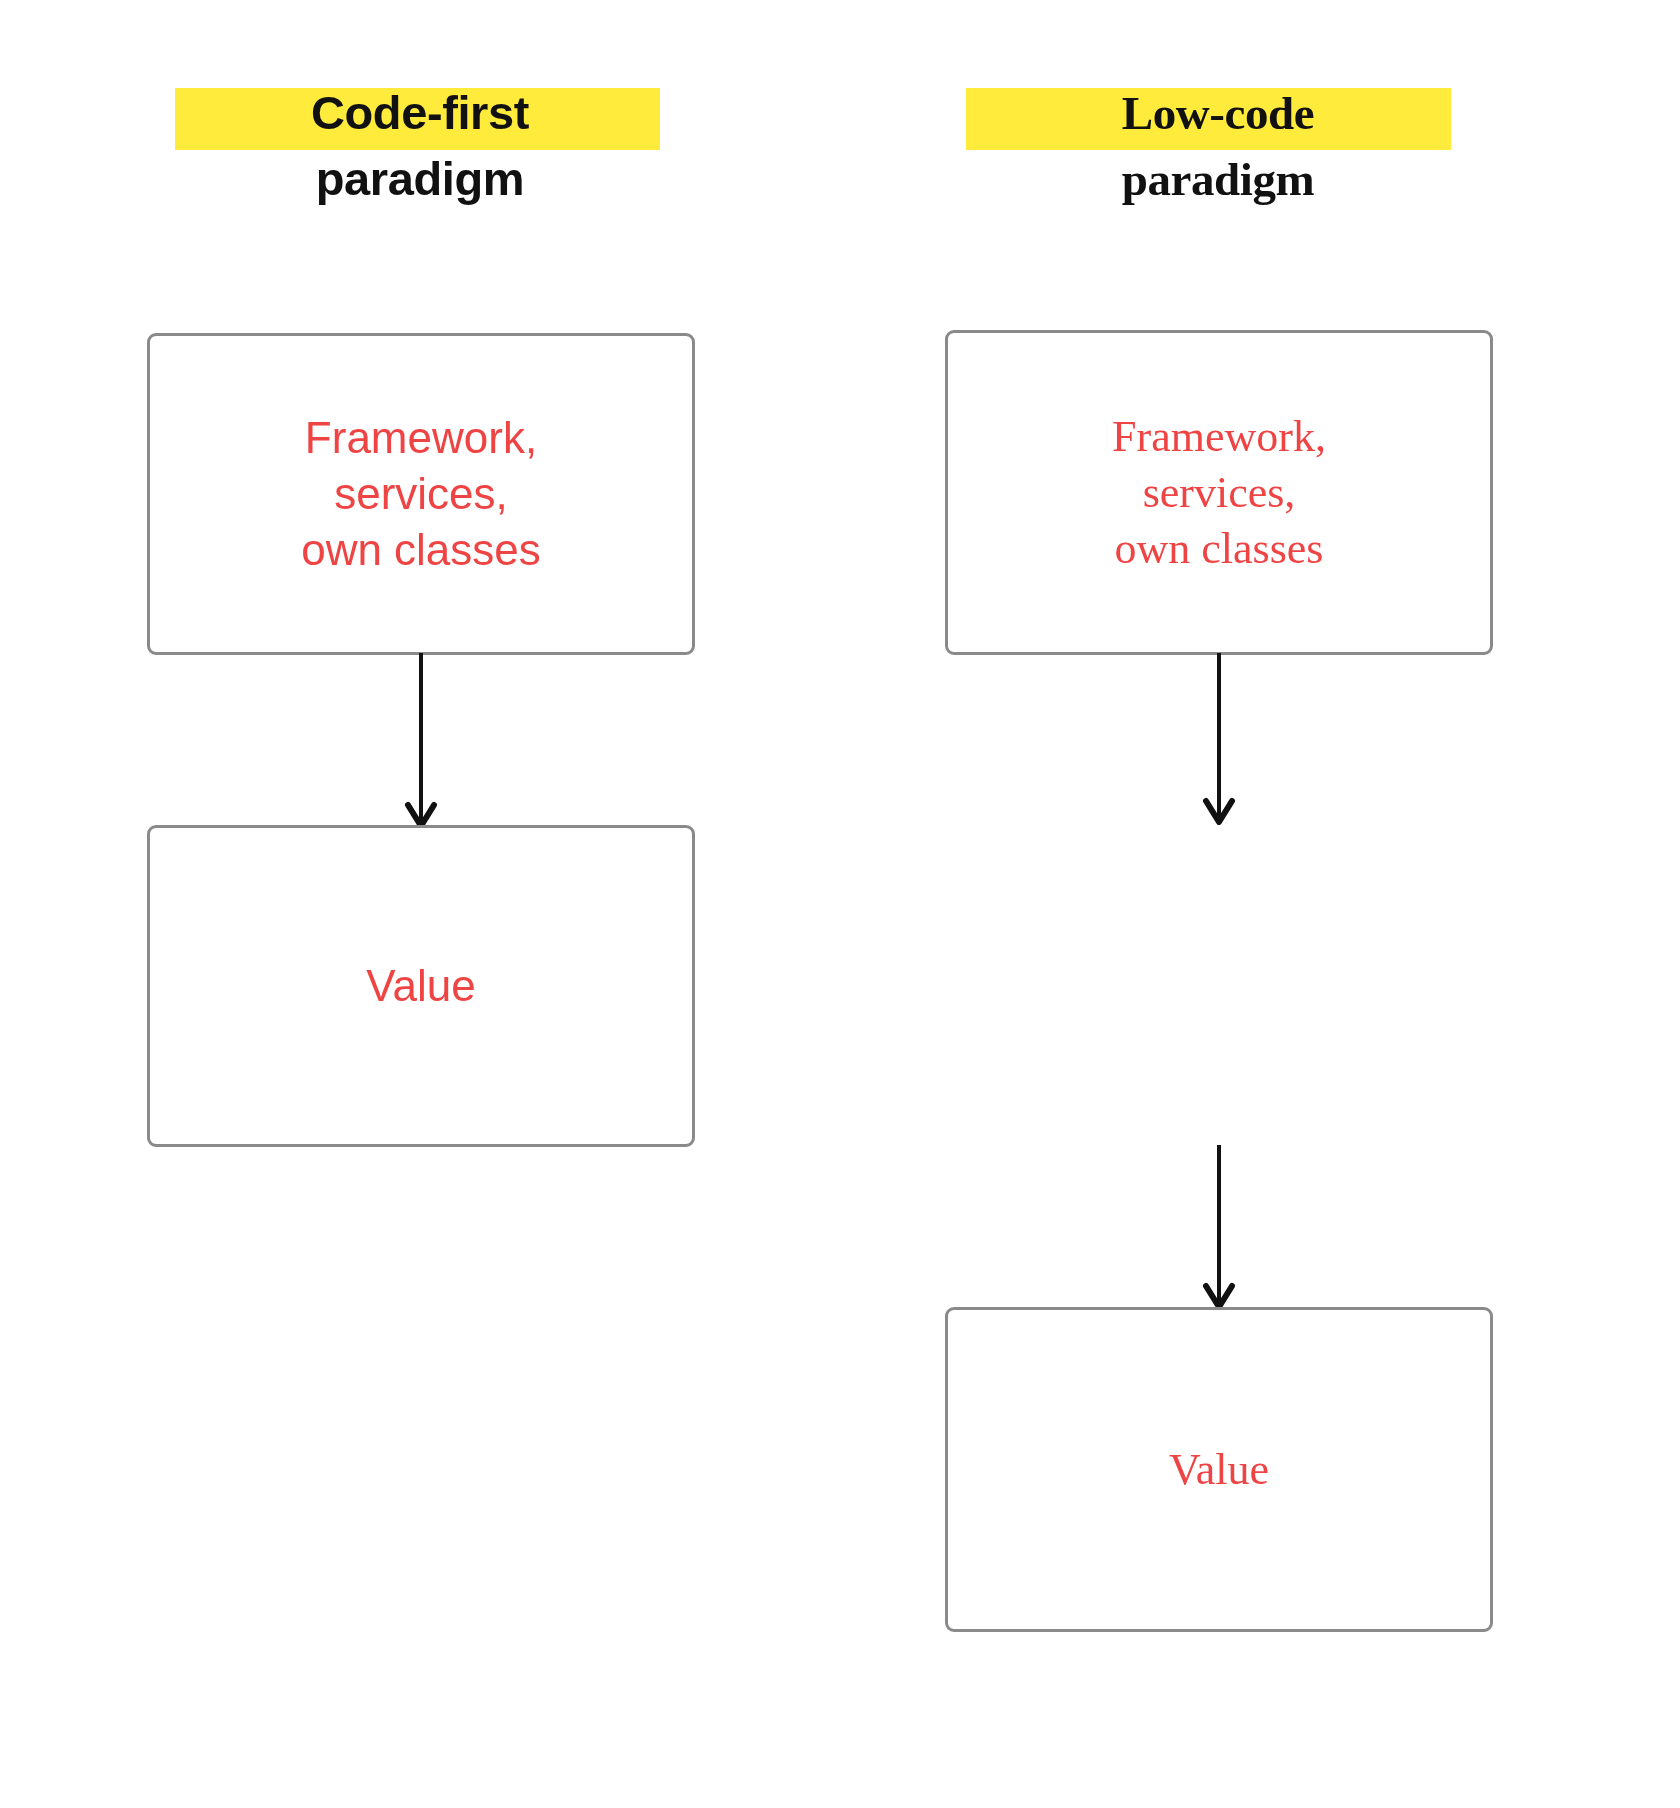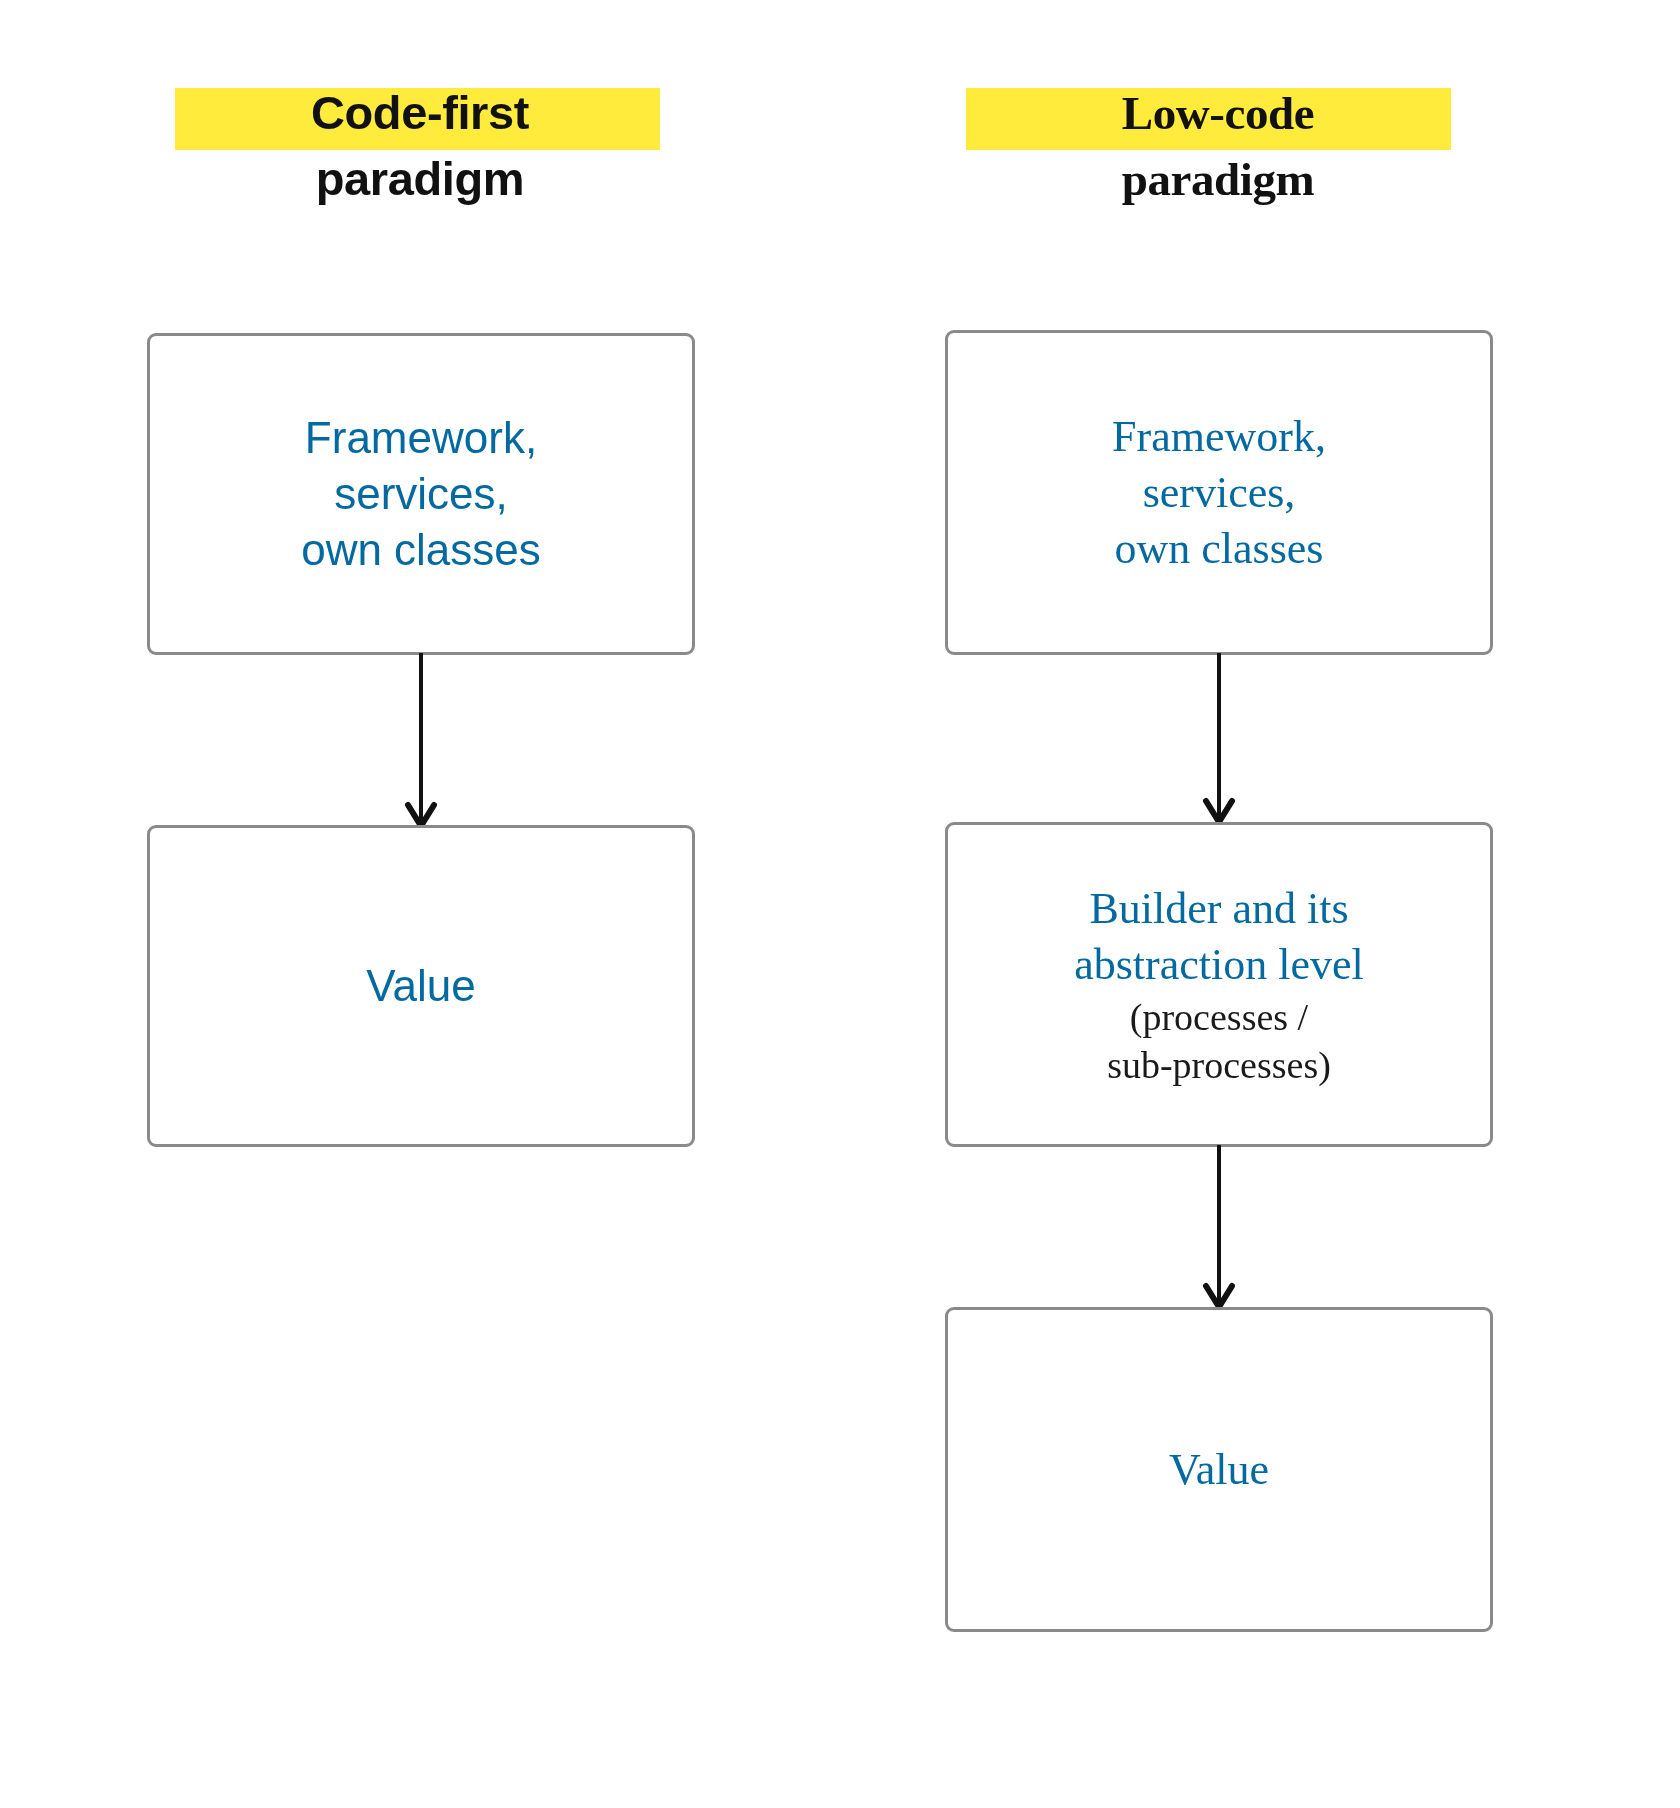--- a/index.html
+++ b/index.html
@@ -64,21 +64,21 @@
     border: 3px solid #8a8a8a;
     border-radius: 9px;
     display: flex;
     align-items: center;
     justify-content: center;
     text-align: center;
   }
   .node .node-text {
     font-size: 44px;
     line-height: 56px;
-    color: #0369a1;
+    color: #ef4444;
     font-weight: 400;
     white-space: pre-line;
   }
   .node .node-sub {
     display: block;
     font-size: 38px;
     line-height: 48px;
     color: #1a1a1a;
     white-space: pre-line;
   }
@@ -150,28 +150,20 @@
 own classes</span>
     </div>
 
     <div class="arrow r-a1">
       <svg viewBox="0 0 60 172" preserveAspectRatio="none">
         <line x1="30" y1="0" x2="30" y2="166" stroke="#111111" stroke-width="4"></line>
         <polyline points="17,148 30,169 43,148" fill="none" stroke="#111111" stroke-width="6" stroke-linecap="round" stroke-linejoin="round"></polyline>
       </svg>
     </div>
 
-    <div class="node r2">
-      <div>
-        <span class="node-text">Builder and its
-abstraction level</span>
-        <span class="node-sub">(processes /
-sub-processes)</span>
-      </div>
-    </div>
 
     <div class="arrow r-a2">
       <svg viewBox="0 0 60 165" preserveAspectRatio="none">
         <line x1="30" y1="0" x2="30" y2="159" stroke="#111111" stroke-width="4"></line>
         <polyline points="17,141 30,162 43,141" fill="none" stroke="#111111" stroke-width="6" stroke-linecap="round" stroke-linejoin="round"></polyline>
       </svg>
     </div>
 
     <div class="node r3">
       <span class="node-text">Value</span>

